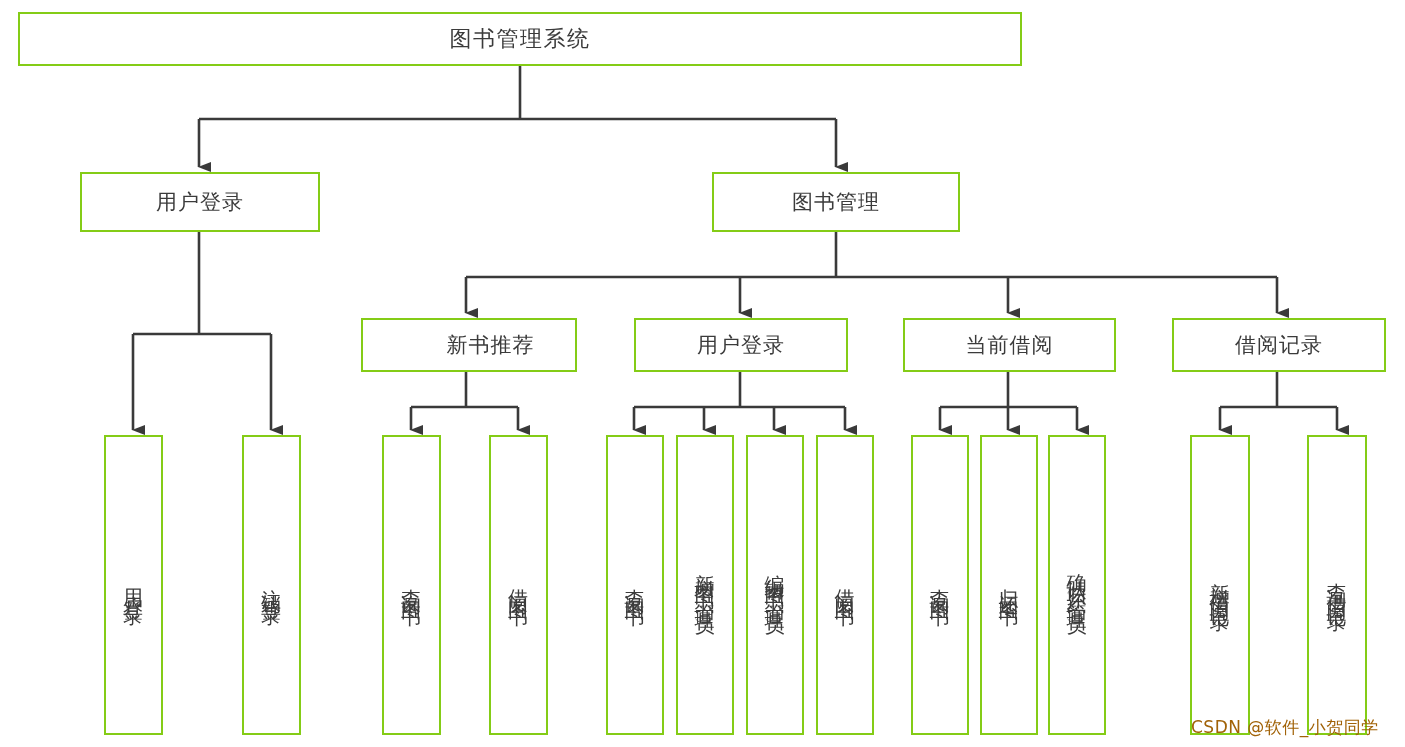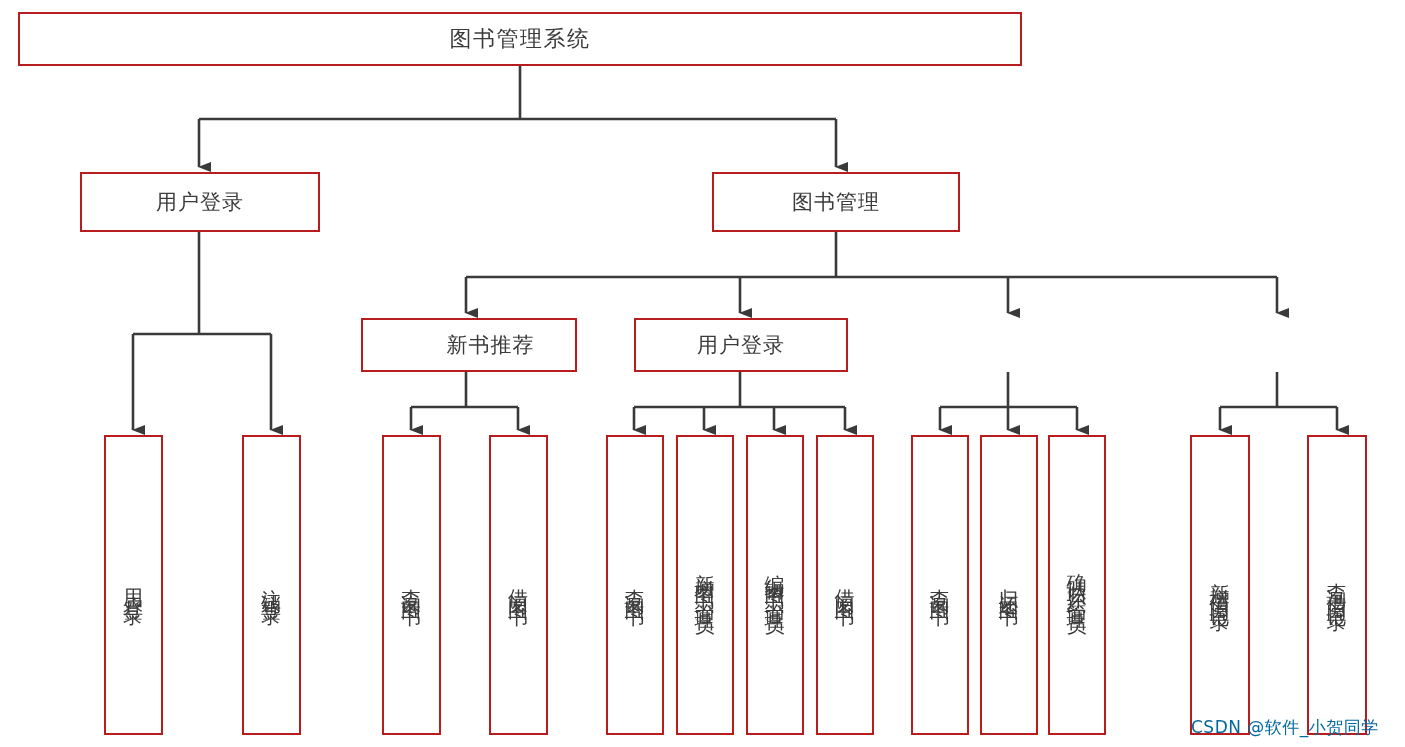--- a/index.html
+++ b/index.html
@@ -23,21 +23,21 @@
     left: 0;
     top: 0;
     width: 1405px;
     height: 747px;
     pointer-events: none;
   }
   .node {
     position: absolute;
     box-sizing: border-box;
     background: #ffffff;
-    border: 2px solid #b91c1c;
+    border: 2px solid #84cc16;
     color: #3b3b3b;
     display: flex;
     align-items: center;
     justify-content: center;
     z-index: 2;
   }
   .node .label {
     display: block;
     text-align: center;
     line-height: 1.08;
@@ -61,21 +61,21 @@
   .node.vert .label {
     writing-mode: vertical-rl;
     text-orientation: upright;
     font-size: 20px;
     line-height: 1;
     letter-spacing: 6px;
     max-height: 100%;
   }
   .watermark {
     position: absolute;
-    color: #0369a1;
+    color: #a16207;
     font-size: 17px;
     letter-spacing: 0.5px;
     white-space: nowrap;
     z-index: 5;
   }
 </style>
 </head>
 <body>
 
 <div id="canvas">
@@ -144,21 +144,27 @@
   </div>
 
   <div class="node horiz" style="left:361px; top:318px; width:216px; height:54px;padding-left:43px;">
     <span class="label">新书推荐</span>
   </div>
 
   <div class="node horiz" style="left:634px; top:318px; width:214px; height:54px;">
     <span class="label">用户登录</span>
   </div>
 
-
+  <div class="node horiz" style="left:903px; top:318px; width:213px; height:54px;">
+    <span class="label">当前借阅</span>
+  </div>
+
+  <div class="node horiz" style="left:1172px; top:318px; width:214px; height:54px;">
+    <span class="label">借阅记录</span>
+  </div>
 
   <div class="node vert" style="left:104px; top:435px; width:59px; height:300px;">
     <span class="label">用户登录</span>
   </div>
 
   <div class="node vert" style="left:242px; top:435px; width:59px; height:300px;">
     <span class="label">注销登录</span>
   </div>
 
   <div class="node vert" style="left:382px; top:435px; width:59px; height:300px;">

